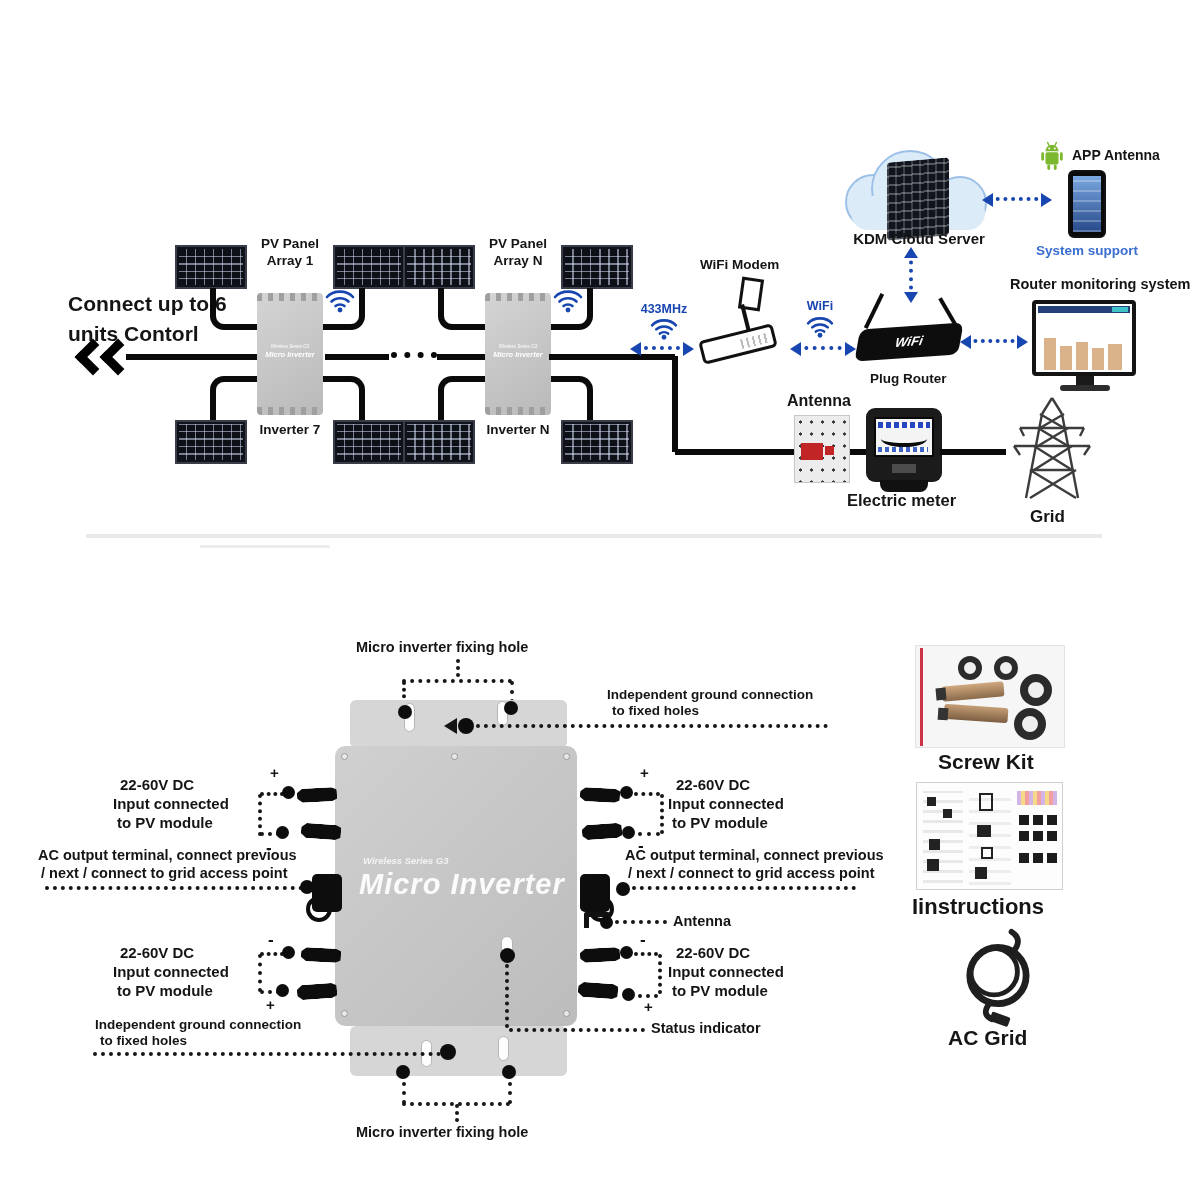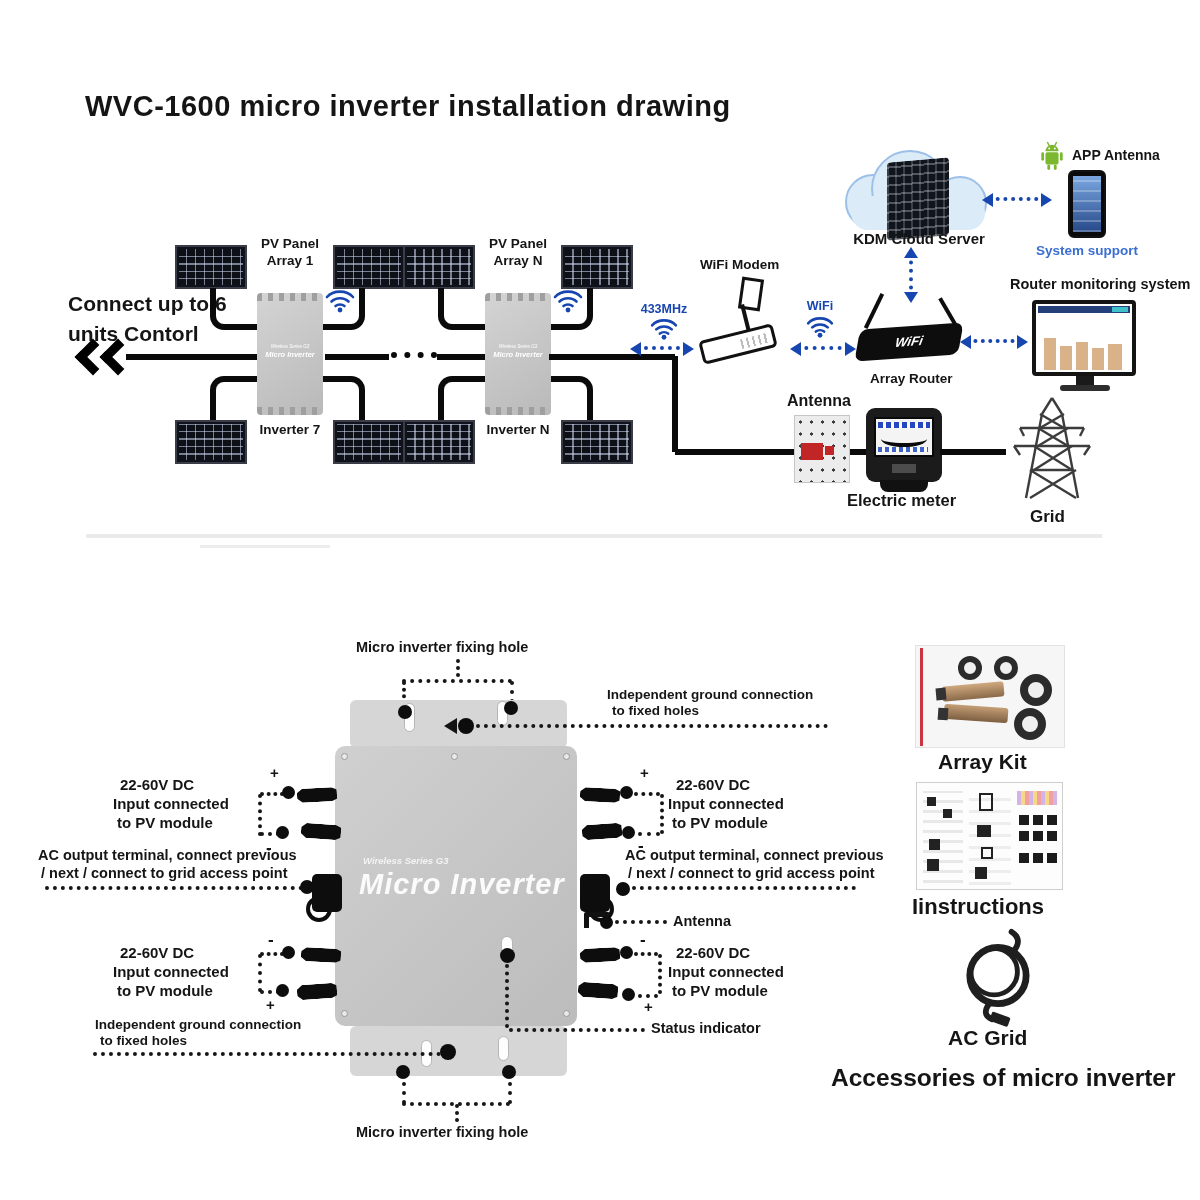--- a/index.html
+++ b/index.html
@@ -54,21 +54,20 @@
   .screwring{position:absolute;border-radius:50%;border:6px solid #2b2b2b;background:#efefef}
   .flange{position:absolute;background:#d6d6d6;border-radius:6px}
   .slot{position:absolute;background:#fdfdfd;border:1px solid #b5b5b5;border-radius:6px}
   .screwdot{position:absolute;width:7px;height:7px;border-radius:50%;background:#e9e9e9;border:1px solid #9a9a9a}
 </style>
 </head>
 <body>
 
 <div id="stage">
 
-  <div class="t b" style="left:85px;top:90px;font-size:29px;letter-spacing:.5px">WVC-1600 micro inverter installation drawing</div>
 
   <div class="t sb" style="left:68px;top:292px;font-size:21px">Connect up to 6</div>
   <div class="t sb" style="left:68px;top:322px;font-size:21px">units Contorl</div>
   <div class="abs" style="left:80px;top:344px;width:26px;height:26px;border-left:9px solid #000;border-top:9px solid #000;transform:rotate(-45deg)"></div>
   <div class="abs" style="left:105px;top:344px;width:26px;height:26px;border-left:9px solid #000;border-top:9px solid #000;transform:rotate(-45deg)"></div>
   <div class="lh" style="left:126px;top:354px;width:131px"></div>
 
   <div class="abs" style="left:168px;top:234px;width:244px;height:240px">
     <div class="t b ctr" style="left:57px;top:2px;width:130px;font-size:13.5px">PV Panel</div>
     <div class="t b ctr" style="left:57px;top:19px;width:130px;font-size:13.5px">Array 1</div>
@@ -156,21 +155,21 @@
     </g>
       <circle cx="15" cy="21" r="2.6" fill="#1846b0"></circle>
   </svg>
   <div class="dah" style="left:796px;top:346px;width:54px"></div>
 
   <div class="abs" style="left:858px;top:292px;width:108px;height:84px">
     <div class="abs" style="left:14px;top:0;width:4px;height:38px;background:#0d0d0d;transform:rotate(26deg)"></div>
     <div class="abs" style="left:88px;top:4px;width:4px;height:32px;background:#0d0d0d;transform:rotate(-30deg)"></div>
     <div class="abs" style="left:0;top:34px;width:102px;height:32px;background:#0d0d0d;border-radius:8px;transform:skewX(-14deg) rotate(-4deg);color:#fff;font-weight:700;font-style:italic;font-size:13px;text-align:center;line-height:32px">WiFi</div>
   </div>
-  <div class="t b" style="left:870px;top:371px;font-size:13.5px">Array Router</div>
+  <div class="t b" style="left:870px;top:371px;font-size:13.5px">Plug Router</div>
 
   <div class="dah" style="left:966px;top:339px;width:56px"></div>
 
   <div class="t sb" style="left:1010px;top:276px;font-size:14.5px">Router monitoring system</div>
   <div class="abs" style="left:1032px;top:300px;width:108px;height:95px">
     <div class="abs" style="left:0;top:0;width:104px;height:76px;background:#fff;border:4px solid #141414;border-radius:4px">
       <div class="abs" style="left:2px;top:2px;width:92px;height:7px;background:#24407a"></div>
       <div class="abs" style="left:76px;top:3px;width:16px;height:5px;background:#3fc2c9"></div>
       <div class="abs" style="left:8px;top:34px;width:12px;height:32px;background:#d9b289"></div>
       <div class="abs" style="left:24px;top:42px;width:12px;height:24px;background:#d9b289"></div>
@@ -384,21 +383,21 @@
     <div class="abs" style="left:4px;top:2px;width:3px;height:98px;background:#cc3344"></div>
     <div class="screwring" style="left:42px;top:10px;width:24px;height:24px"></div>
     <div class="screwring" style="left:78px;top:10px;width:24px;height:24px"></div>
     <div class="screwring" style="left:104px;top:28px;width:32px;height:32px;border-width:8px"></div>
     <div class="screwring" style="left:98px;top:62px;width:32px;height:32px;border-width:8px"></div>
     <div class="abs" style="left:26px;top:38px;width:62px;height:15px;background:linear-gradient(#cfa87e,#8a6a4a);border-radius:3px;transform:rotate(-5deg)"></div>
     <div class="abs" style="left:28px;top:60px;width:64px;height:15px;background:linear-gradient(#c49e76,#7d5f42);border-radius:3px;transform:rotate(4deg)"></div>
     <div class="abs" style="left:20px;top:42px;width:10px;height:12px;background:#333;transform:rotate(-5deg)"></div>
     <div class="abs" style="left:22px;top:62px;width:10px;height:12px;background:#333;transform:rotate(4deg)"></div>
   </div>
-  <div class="t sb" style="left:938px;top:750px;font-size:21px">Array Kit</div>
+  <div class="t sb" style="left:938px;top:750px;font-size:21px">Screw Kit</div>
 
   <div class="abs" style="left:916px;top:782px;width:147px;height:108px;background:#fdfdfd;border:1px solid #cfcfcf">
     <div class="abs" style="left:6px;top:8px;width:40px;height:92px;background:repeating-linear-gradient(0deg,#e8e8e8 0 3px,transparent 3px 10px)"></div>
     <div class="abs" style="left:10px;top:14px;width:9px;height:9px;background:#222"></div>
     <div class="abs" style="left:26px;top:26px;width:9px;height:9px;background:#222"></div>
     <div class="abs" style="left:12px;top:56px;width:11px;height:11px;background:#222"></div>
     <div class="abs" style="left:10px;top:76px;width:12px;height:12px;background:#222"></div>
     <div class="abs" style="left:52px;top:6px;width:42px;height:96px;background:repeating-linear-gradient(0deg,#ededed 0 3px,transparent 3px 12px)"></div>
     <div class="abs" style="left:62px;top:10px;width:14px;height:18px;border:2px solid #222"></div>
     <div class="abs" style="left:60px;top:42px;width:14px;height:12px;background:#222"></div>
@@ -421,15 +420,14 @@
     <g fill="none" stroke="#1f1f1f" stroke-linecap="round">
       <circle cx="46" cy="52" r="29" stroke-width="7"></circle>
       <circle cx="42" cy="48" r="24" stroke-width="5"></circle>
       <path d="M62 27 Q72 15 60 7" stroke-width="6"></path>
       <path d="M38 80 Q28 92 40 97" stroke-width="6"></path>
     </g>
     <rect x="38" y="92" width="20" height="10" rx="2" fill="#1f1f1f" transform="rotate(20 48 97)"></rect>
   </svg>
   <div class="t sb" style="left:948px;top:1026px;font-size:21px">AC Grid</div>
 
-  <div class="t b" style="left:831px;top:1064px;font-size:24.5px">Accessories of micro inverter</div>
 
 </div>
 
 </body></html>

